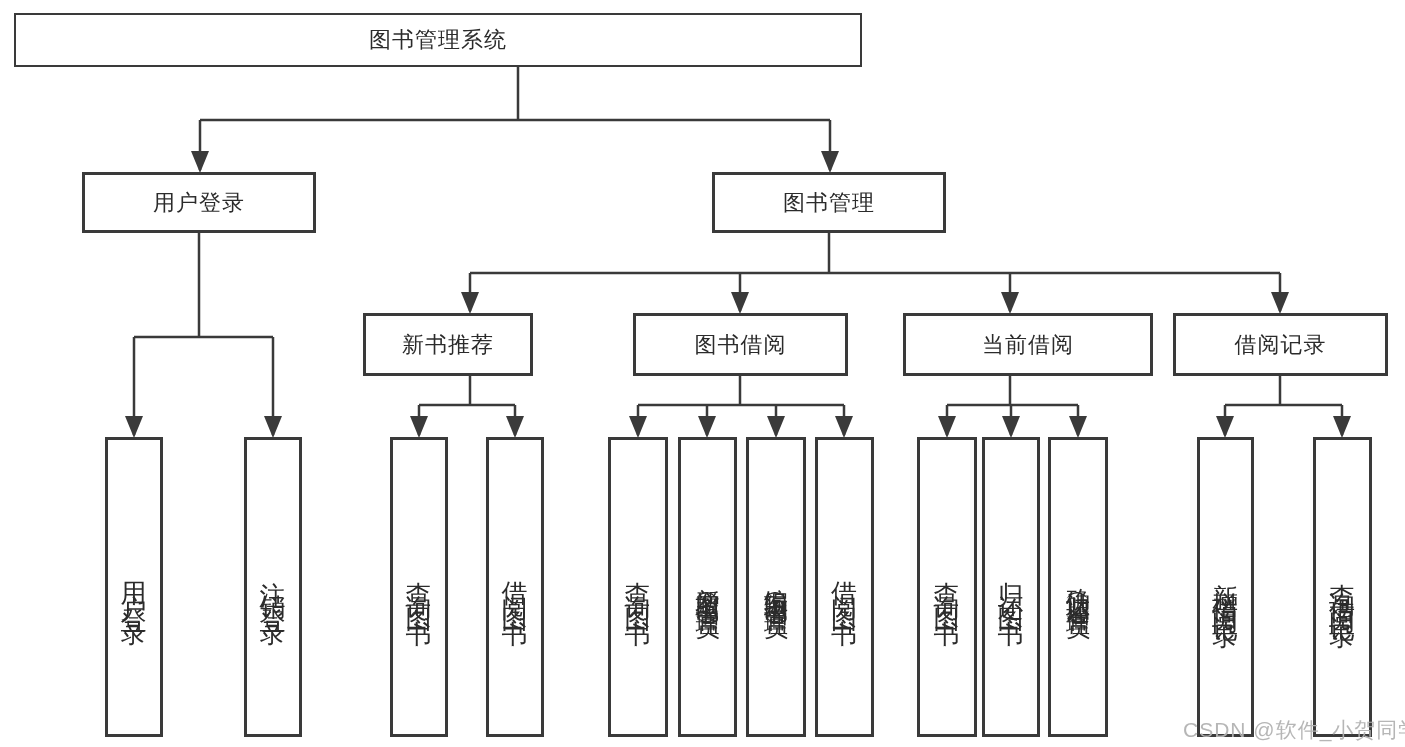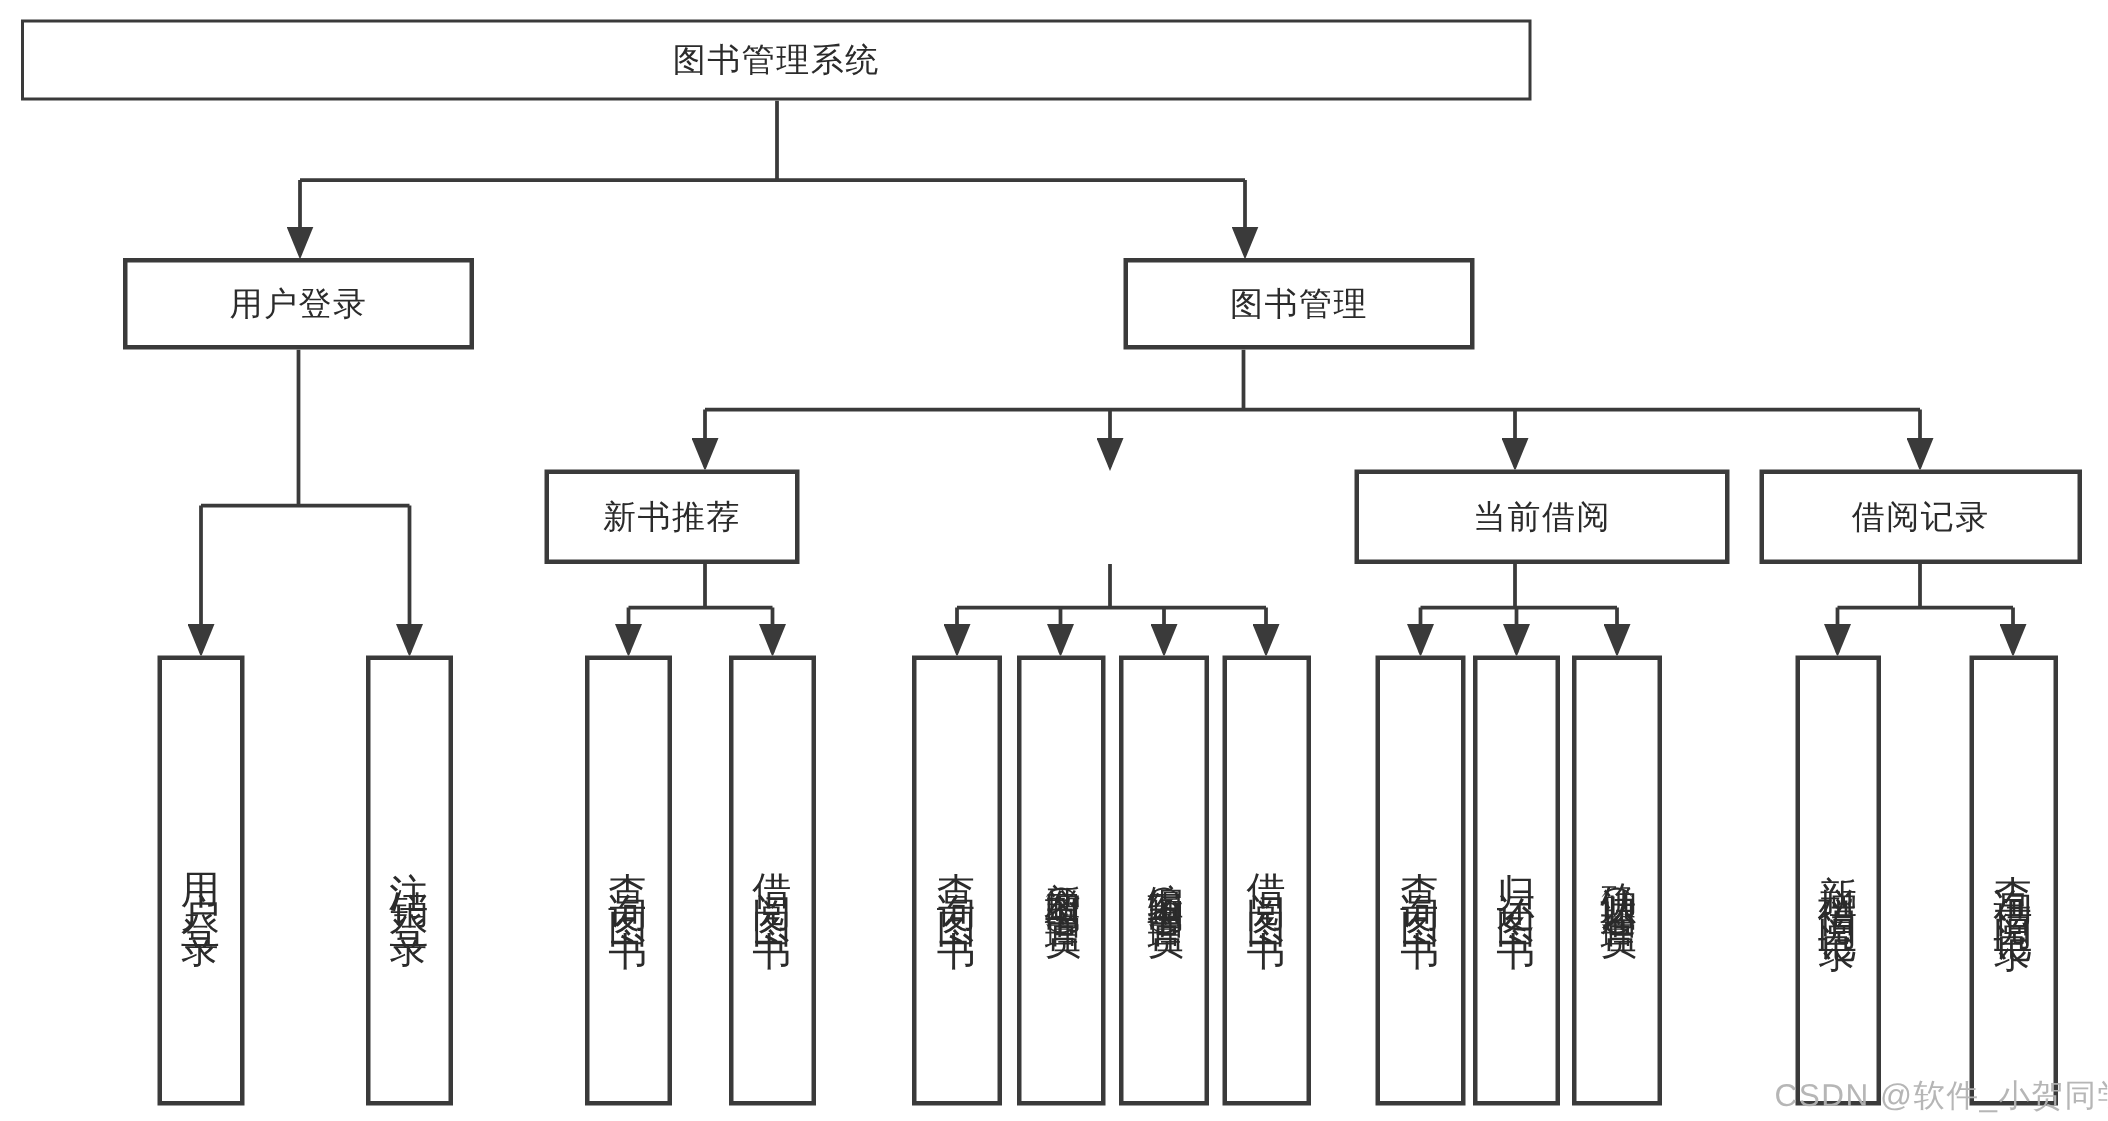--- a/index.html
+++ b/index.html
@@ -89,33 +89,36 @@
       <line x1="947" y1="405" x2="947" y2="435" marker-end="url(#arrow)"></line>
       <line x1="1011" y1="405" x2="1011" y2="435" marker-end="url(#arrow)"></line>
       <line x1="1078" y1="405" x2="1078" y2="435" marker-end="url(#arrow)"></line>
 
       <path d="M1280 376 V405 M1225 405 H1342"></path>
       <line x1="1225" y1="405" x2="1225" y2="435" marker-end="url(#arrow)"></line>
       <line x1="1342" y1="405" x2="1342" y2="435" marker-end="url(#arrow)"></line>
     </g>
   </svg>
 
-  <div class="box root" style="left:14px;top:13px;width:1007px;height:54px">
+  <div class="box root" style="left:14px;top:13px;width:848px;height:54px">
     <span class="hlabel">图书管理系统</span>
   </div>
 
   <div class="box" style="left:82px;top:172px;width:234px;height:61px">
     <span class="hlabel">用户登录</span>
   </div>
-  <div class="box" style="left:749px;top:172px;width:234px;height:61px">
+  <div class="box" style="left:712px;top:172px;width:234px;height:61px">
     <span class="hlabel">图书管理</span>
   </div>
 
   <div class="box" style="left:363px;top:313px;width:170px;height:63px">
     <span class="hlabel">新书推荐</span>
+  </div>
+  <div class="box" style="left:633px;top:313px;width:215px;height:63px">
+    <span class="hlabel">图书借阅</span>
   </div>
   <div class="box" style="left:903px;top:313px;width:250px;height:63px">
     <span class="hlabel">当前借阅</span>
   </div>
   <div class="box" style="left:1173px;top:313px;width:215px;height:63px">
     <span class="hlabel">借阅记录</span>
   </div>
 
   <div class="box" style="left:105px;top:437px;width:58px;height:300px">
     <span class="vlabel">用户登录</span>

